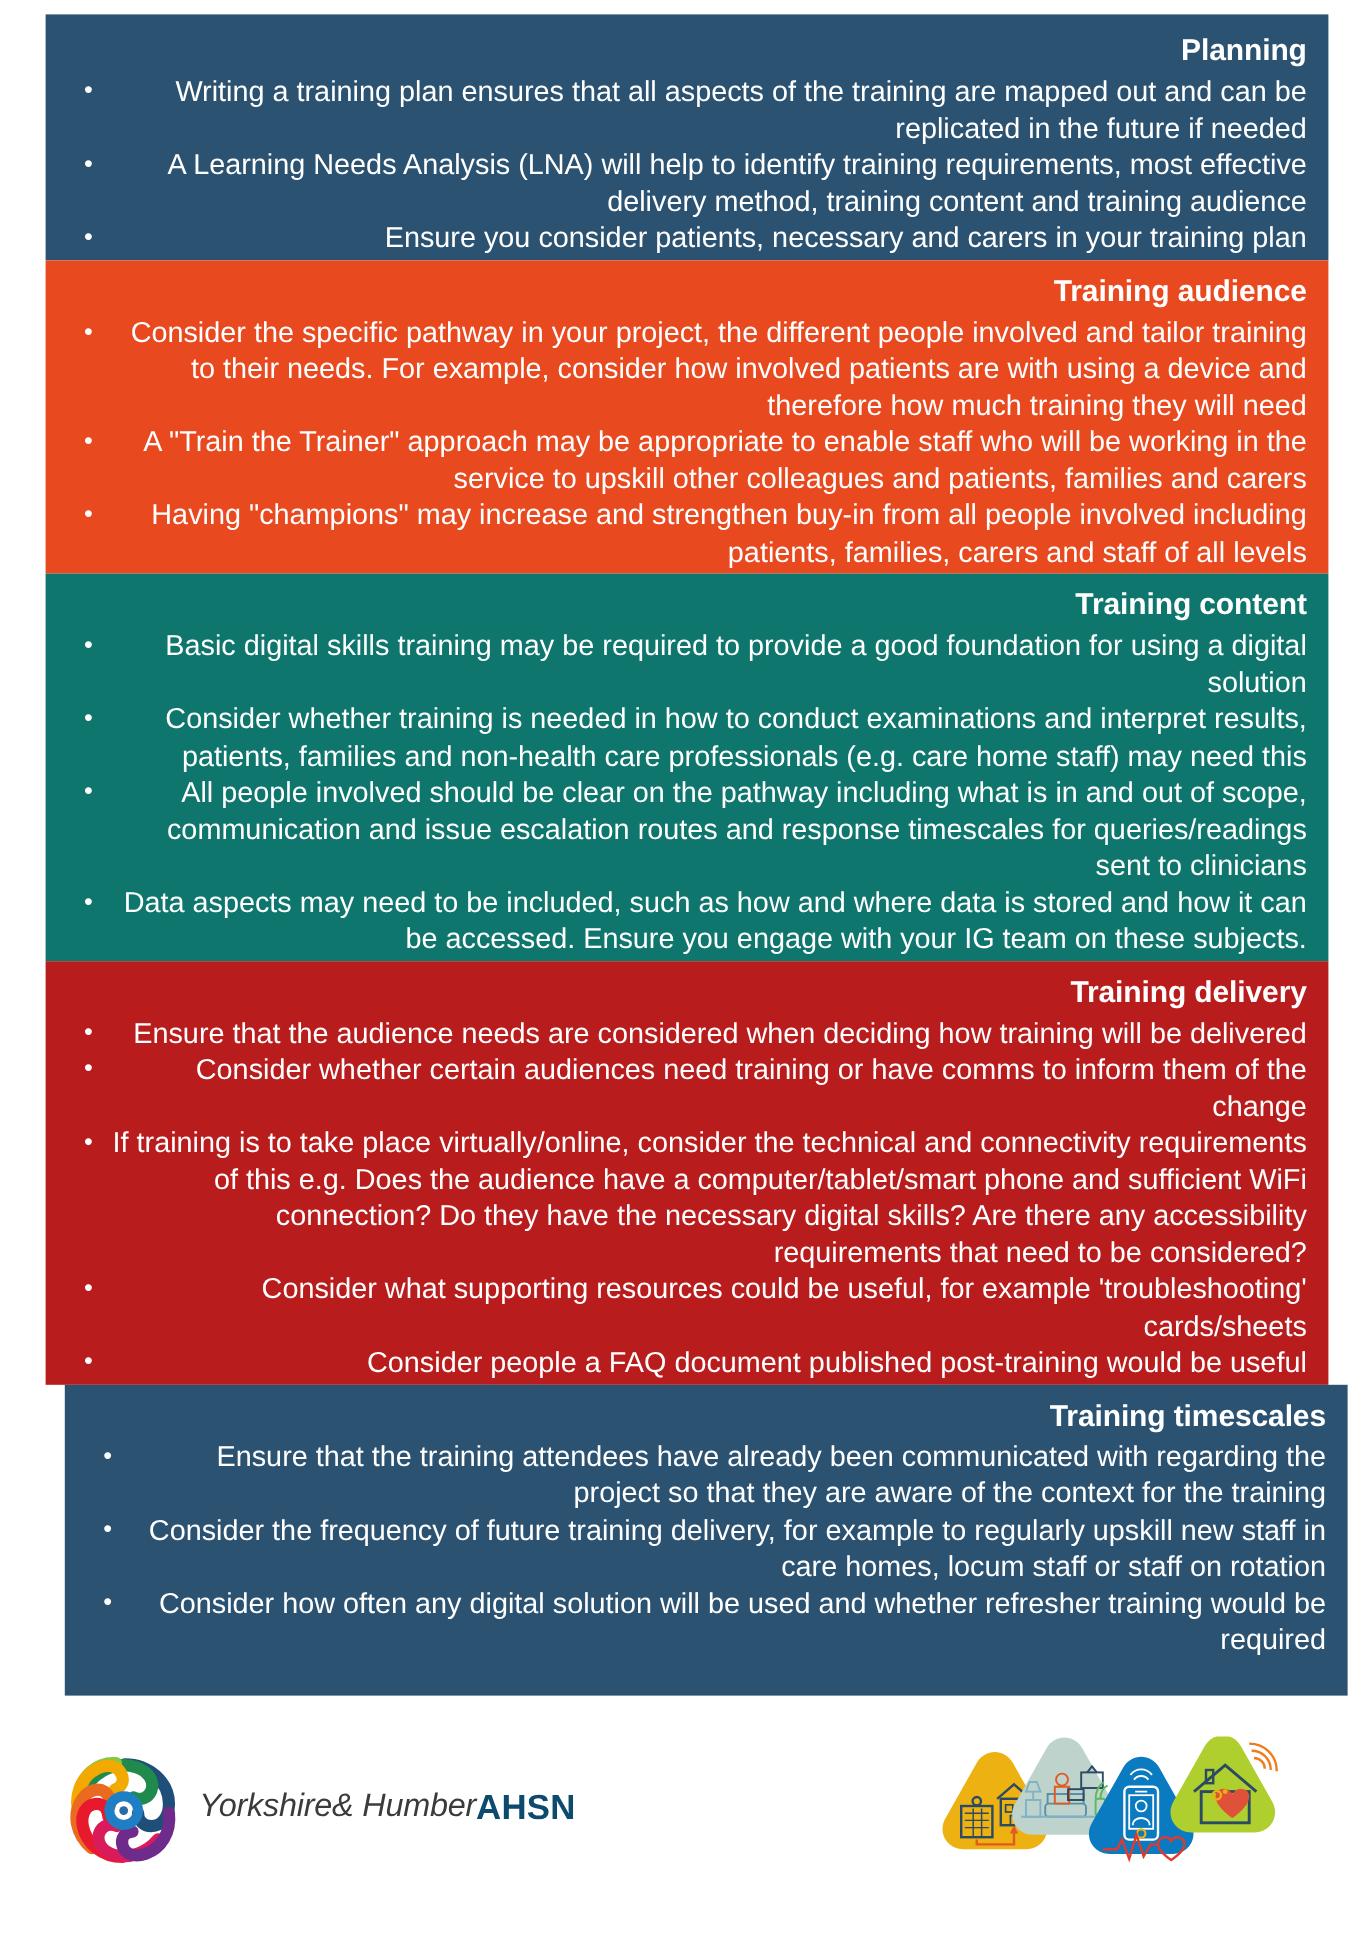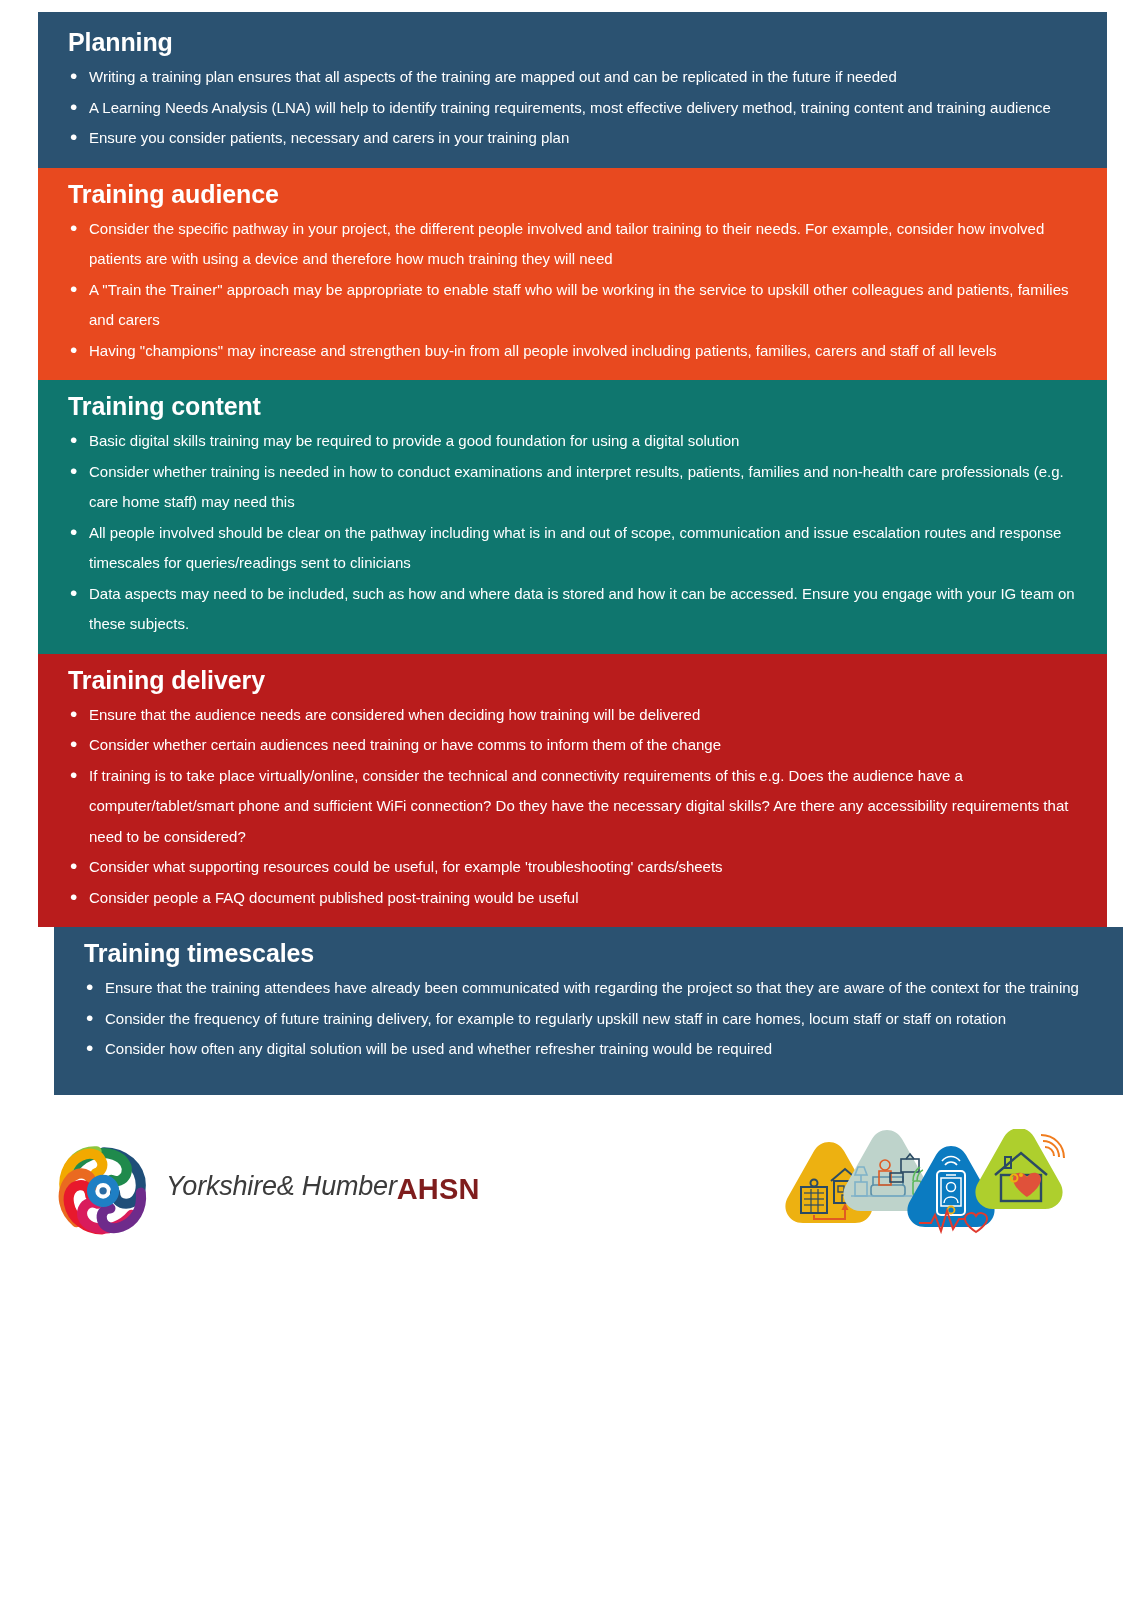--- a/index.html
+++ b/index.html
@@ -24,21 +24,22 @@
     flex-direction: column;
     padding: 12px 36px 0 38px;
   }
 
   .sections {
     width: 1069px;
   }
 
   .section {
     width: 100%;
-    padding: 12px 18px 14px 30px;
+    padding: 12px 18px 2px 30px;
+    text-align: right;
   }
   .section.s-planning   { background: #2b5271; padding-top: 16px; }
   .section.s-audience   { background: #e8491f; }
   .section.s-content    { background: #0f766e; }
   .section.s-delivery   { background: #b91c1c; }
   .section.s-timescales { background: #2b5271; padding-bottom: 30px; margin-left: 16px; }
 
   .section-title {
     color: #ffffff;
     font-size: 25px;
@@ -49,21 +50,21 @@
   }
 
   .bullets {
     list-style: none;
     margin: 0;
     padding: 0;
   }
   .bullets li {
     position: relative;
     color: #ffffff;
-    font-size: 15px;
+    font-size: 24px;
     line-height: 30px;
     padding-left: 21px;
     margin-bottom: 0px;
   }
   .bullets li::before {
     content: "\2022";
     position: absolute;
     left: 2px;
     top: -1px;
     font-size: 21px;
@@ -100,21 +101,21 @@
   }
   .brand-line1, .brand-line2 {
     font-size: 27px;
     font-style: italic;
     color: #3b3b3b;
     letter-spacing: -0.2px;
   }
   .brand-line3 {
     font-size: 29px;
     font-weight: bold;
-    color: #7f1d1d;
+    color: #0c4a6e;
     letter-spacing: 0.2px;
     margin-top: 2px;
   }
 
   .footer-icons { display: flex; align-items: flex-end; margin-right: 30px; }
   .footer-icons svg { display: block; }
 </style>
 </head>
 <body>
 

